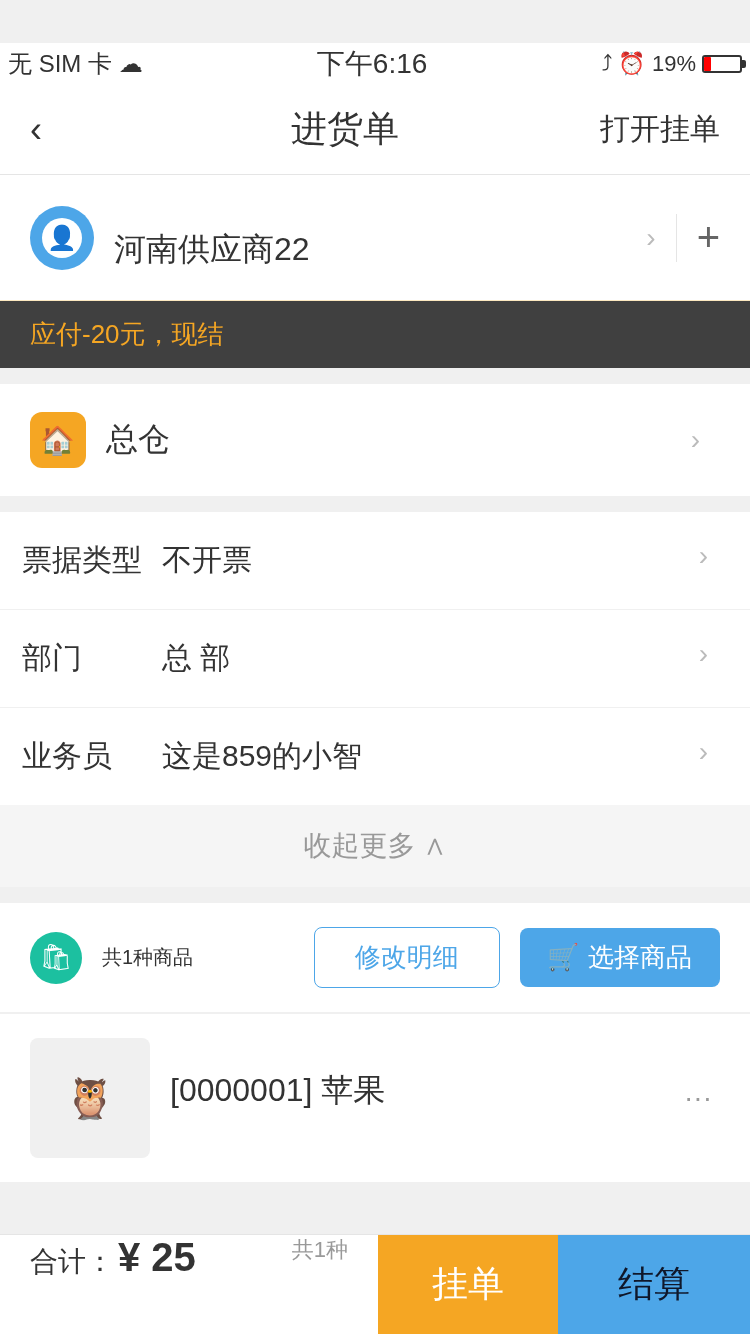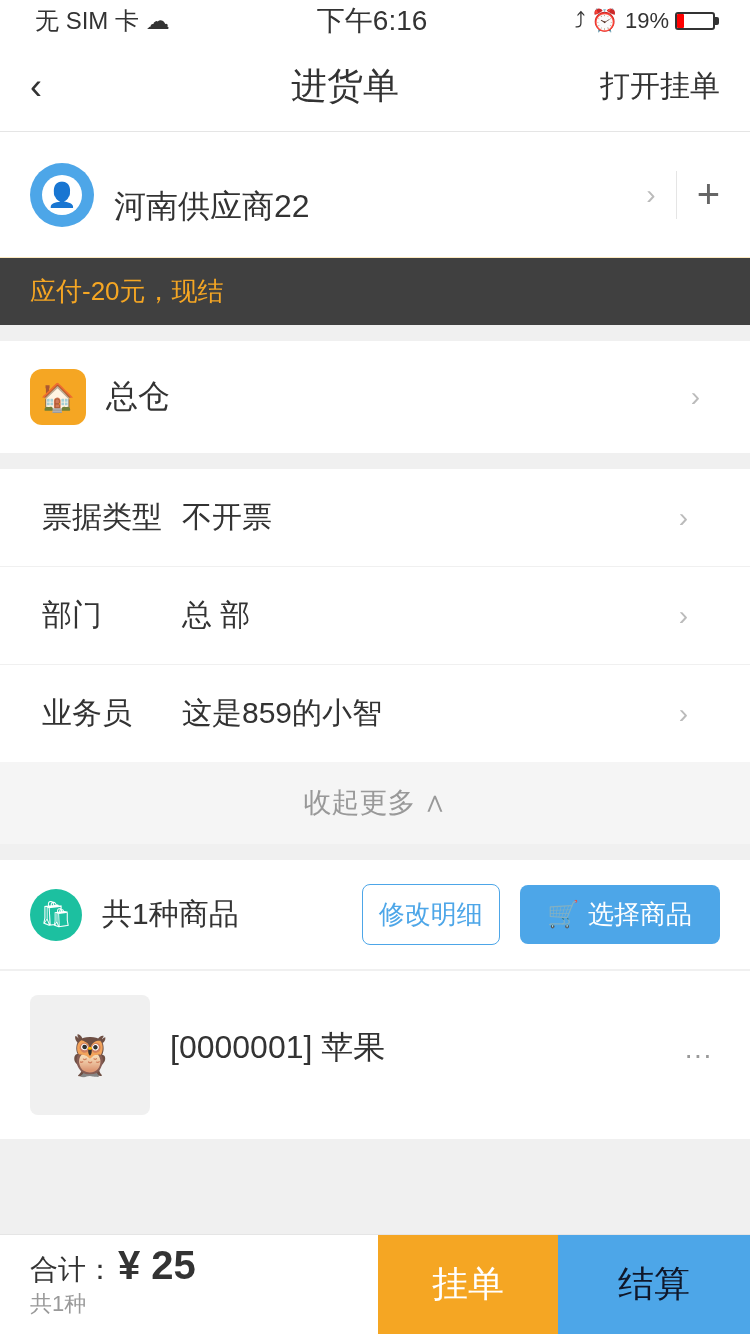--- a/index.html
+++ b/index.html
@@ -13,23 +13,24 @@
       color: #333;
     }
     
     .status-bar {
       width: 750px;
       height: 42px;
       background: #fff;
       display: flex;
       align-items: center;
       justify-content: space-between;
-      padding: 0 35px;
+      padding: 0 8px;
       font-size: 24px;
       color: #333;
+      margin-top: 43px;
     }
     .status-left { display: flex; align-items: center; gap: 8px; }
     .status-center { font-size: 28px; font-weight: 500; }
     .status-right { display: flex; align-items: center; gap: 6px; font-size: 22px; }
     .battery {
       width: 40px; height: 18px; border: 2px solid #333; border-radius: 3px;
       position: relative; display: inline-flex; align-items: center;
     }
     .battery::after {
       content: '';
@@ -153,22 +154,22 @@
       margin-right: 20px;
       flex-shrink: 0;
     }
     .warehouse-icon-inner { color: #fff; font-size: 28px; }
     .warehouse-name { flex: 1; font-size: 32px; color: #333; }
 
     
     .form-section { background: #fff; margin-top: 16px; }
     .form-row {
       display: flex;
-      align-items: center;
-      padding: 28px 42px;
+      align-items: flex-start;
+      padding: 28px 22px;
       border-bottom: 1px solid #f0f0f0;
       min-height: 88px;
     }
     .form-row:last-child { border-bottom: none; }
     .form-label {
       font-size: 30px;
       color: #333;
       min-width: 120px;
     }
     .form-value {
@@ -206,29 +207,29 @@
     }
     .product-count-icon {
       width: 52px; height: 52px;
       border-radius: 50%;
       background: #1cc0a0;
       display: flex; align-items: center; justify-content: center;
       flex-shrink: 0;
     }
     .product-count-label {
       flex: 1;
-      font-size: 30px;
+      font-size: 20px;
       color: #333;
     }
     .btn-modify {
       border: 1.5px solid #4da6e8;
       color: #4da6e8;
       background: #fff;
       border-radius: 8px;
-      padding: 12px 16px;
+      padding: 12px 40px;
       font-size: 26px;
       cursor: pointer;
     }
     .btn-select {
       background: #4da6e8;
       color: #fff;
       border: none;
       border-radius: 8px;
       padding: 12px 28px;
       font-size: 26px;
@@ -283,23 +284,22 @@
       width: 750px;
       height: 100px;
       display: flex;
       align-items: stretch;
       background: #fff;
       border-top: 1px solid #e5e5e5;
     }
     .bottom-total {
       flex: 1;
       display: flex;
-      flex-direction: column;
-      justify-content: flex-start;
-      padding: 8px 30px;
+      justify-content: space-between;
+      padding: 0 30px;
       background: #fff;
     }
     .btn-hang {
       width: 180px;
       background: #f5a623;
       color: #fff;
       font-size: 36px;
       display: flex; align-items: center; justify-content: center;
       cursor: pointer;
     }

